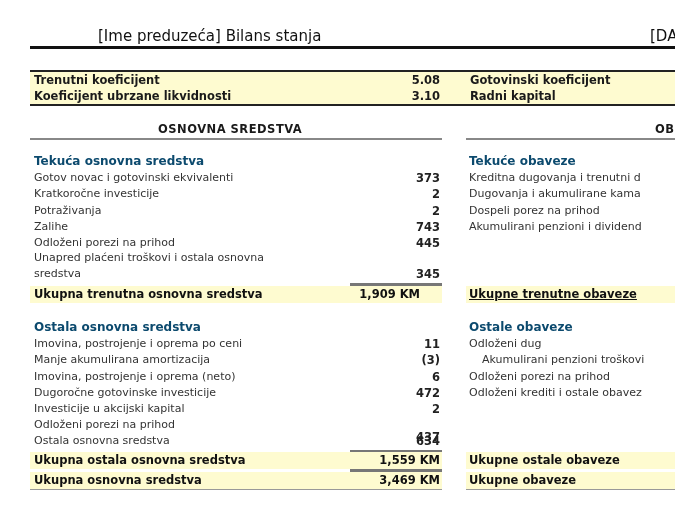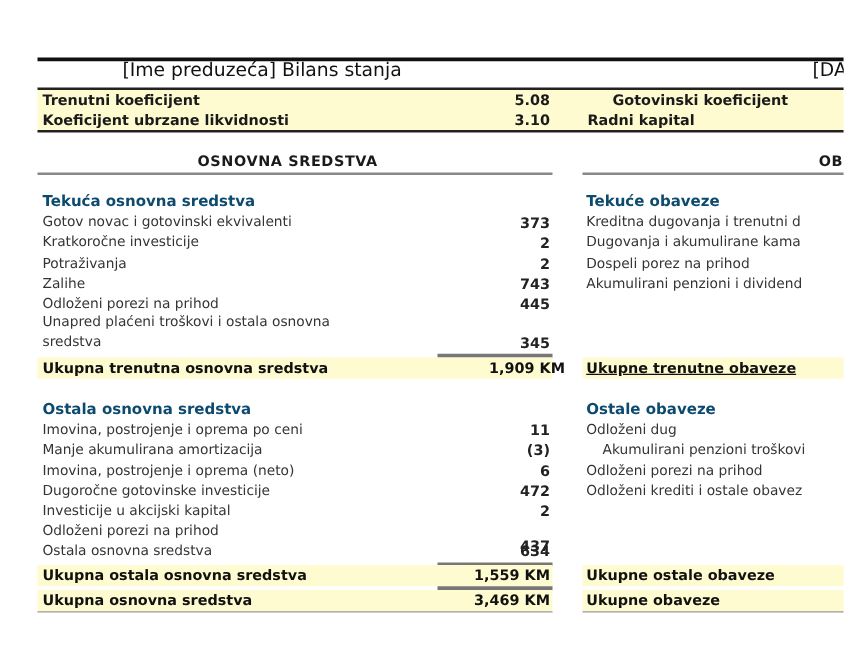--- a/index.html
+++ b/index.html
@@ -1,19 +1,19 @@
 <!DOCTYPE html>
 <html><head>
 <meta charset="utf-8">
 <style>
   html, body { margin:0; padding:0; background:#ffffff; }
   body { width:675px; height:520px; overflow:hidden; position:relative;
          font-family:"DejaVu Sans", sans-serif; color:#1a1a1a; }
   .abs { position:absolute; }
-  .title { top:27px; font-size:15px; white-space:nowrap; color:#111;margin-top:20px; }
+  .title { top:27px; font-size:15px; white-space:nowrap; color:#111; }
   .rule-thick { height:3px; background:#111; }
   .rule-mid { height:2px; background:#222; }
   .rule-grey { height:2px; background:#888; }
   .ratio-band { background:#fefbd0; }
   .rline { font-size:11.5px; font-weight:bold; height:16px; line-height:16px; white-space:nowrap; }
   .sect-head { font-size:11.5px; font-weight:bold; letter-spacing:0.5px; white-space:nowrap; }
   .row { font-size:11px; height:16px; line-height:16px; white-space:nowrap; color:#333; }
   .row.head { font-weight:bold; font-size:12px; color:#0c4a6e; }
   .num { font-weight:bold; text-align:right; color:#222; font-size:11.5px; }
   .tot { background:#fefbd0; font-weight:bold; color:#111; font-size:11.5px; height:17px; line-height:17px; white-space:nowrap; }
@@ -26,21 +26,21 @@
 <div class="abs title" style="left:98px;">[Ime preduzeća] Bilans stanja</div>
 <div class="abs title" style="left:650px;">[DA</div>
 <div class="abs rule-thick" style="left:30px; top:46px; width:645px;"></div>
 
 <div class="abs rule-mid" style="left:30px; top:70px; width:645px;"></div>
 <div class="abs ratio-band" style="left:30px; top:72px; width:645px; height:32px;"></div>
 <div class="abs rline" style="left:34px; top:72px;">Trenutni koeficijent</div>
 <div class="abs rline" style="left:34px; top:88px;">Koeficijent ubrzane likvidnosti</div>
 <div class="abs rline" style="left:380px; width:60px; text-align:right; top:72px;">5.08</div>
 <div class="abs rline" style="left:380px; width:60px; text-align:right; top:88px;">3.10</div>
-<div class="abs rline" style="left:470px; top:72px;margin-left:20px;">Gotovinski koeficijent</div>
+<div class="abs rline" style="left:470px; top:72px;">Gotovinski koeficijent</div>
 <div class="abs rline" style="left:470px; top:88px;">Radni kapital</div>
 <div class="abs rule-mid" style="left:30px; top:104px; width:645px;"></div>
 
 <div class="abs sect-head" style="left:158px; top:122px;">OSNOVNA SREDSTVA</div>
 <div class="abs rule-grey" style="left:30px; top:138px; width:412px;"></div>
 
 <div class="abs sect-head" style="left:655px; top:122px;">OB</div>
 <div class="abs rule-grey" style="left:466px; top:138px; width:209px;"></div>
 
 <div class="abs row head" style="left:34px; top:153px;">Tekuća osnovna sredstva</div>
@@ -60,21 +60,21 @@
 <div class="abs row" style="left:34px; top:235px;">Odloženi porezi na prihod</div>
 <div class="abs row num" style="left:380px; width:60px; top:235px;">445</div>
 
 <div class="abs row" style="left:34px; top:250px;">Unapred plaćeni troškovi i ostala osnovna</div>
 <div class="abs row" style="left:34px; top:266px;">sredstva</div>
 <div class="abs row num" style="left:380px; width:60px; top:266px;">345</div>
 
 <div class="abs dbl" style="left:350px; top:283px; width:92px;"></div>
 <div class="abs tot" style="left:30px; top:286px; width:412px;"></div>
 <div class="abs tot" style="left:34px; top:286px; background:transparent;">Ukupna trenutna osnovna sredstva</div>
-<div class="abs tot" style="left:362px; top:286px; width:90px; text-align:right; background:transparent;">1,909 KM</div>
+<div class="abs tot" style="left:330px; top:286px; width:90px; text-align:right; background:transparent;">1,909 KM</div>
 
 <div class="abs row head" style="left:34px; top:319px;">Ostala osnovna sredstva</div>
 
 <div class="abs row" style="left:34px; top:336px;">Imovina, postrojenje i oprema po ceni</div>
 <div class="abs row num" style="left:380px; width:60px; top:336px;">11</div>
 
 <div class="abs row" style="left:34px; top:352px;">Manje akumulirana amortizacija</div>
 <div class="abs row num" style="left:380px; width:60px; top:352px;">(3)</div>
 
 <div class="abs row" style="left:34px; top:369px;">Imovina, postrojenje i oprema (neto)</div>

